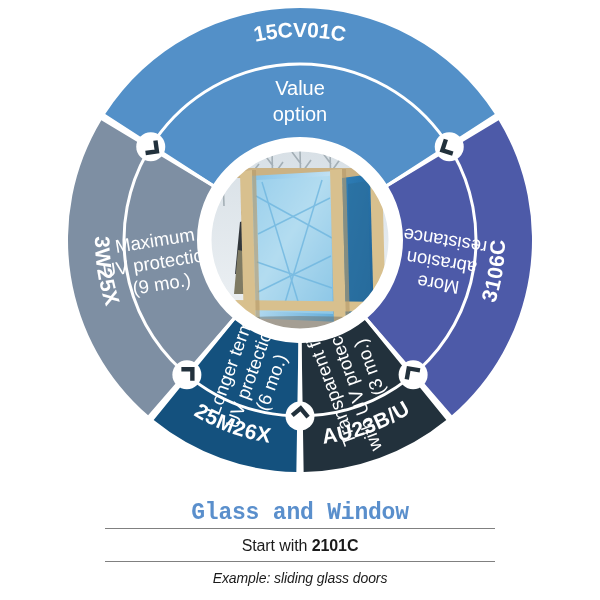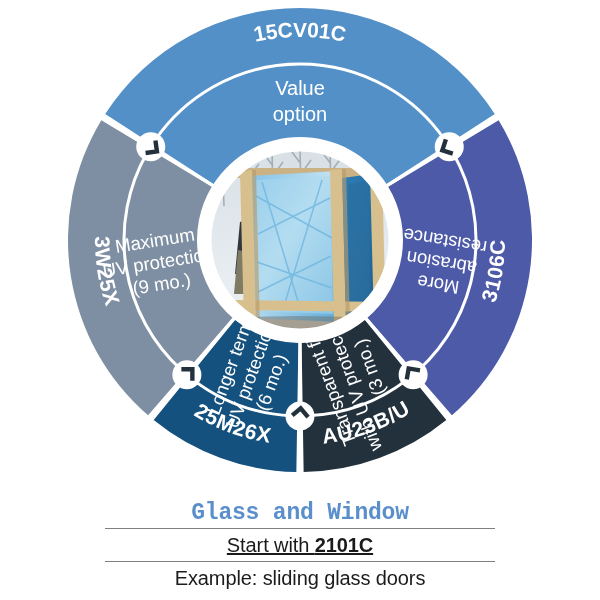--- a/index.html
+++ b/index.html
@@ -82,37 +82,37 @@
     padding-bottom: 2px;
   }
   .rule {
     width: 390px;
     height: 1px;
     background: #808080;
     margin: 0 auto;
   }
   #footer-start {
     font-family: "Liberation Sans", sans-serif;
-    font-size: 20px;
+    font-size: 16px;
     color: #1b1b1b;
     line-height: 29px;
     padding: 2px 0 1px 0;
     letter-spacing: -0.1px;
-    text-decoration: underline;
   }
   #footer-start .code {
     font-weight: bold;
   }
   #footer-example {
     font-family: "Liberation Sans", sans-serif;
-    font-size: 20px;
+    font-size: 14px;
     color: #1b1b1b;
     line-height: 24px;
     padding-top: 4px;
     letter-spacing: -0.1px;
+    font-style: italic;
   }
   #center-photo {
     position: absolute;
     left: 0; top: 0;
     width: 100%;
     height: 100%;
     display: block;
   }
 </style>
 </head>

